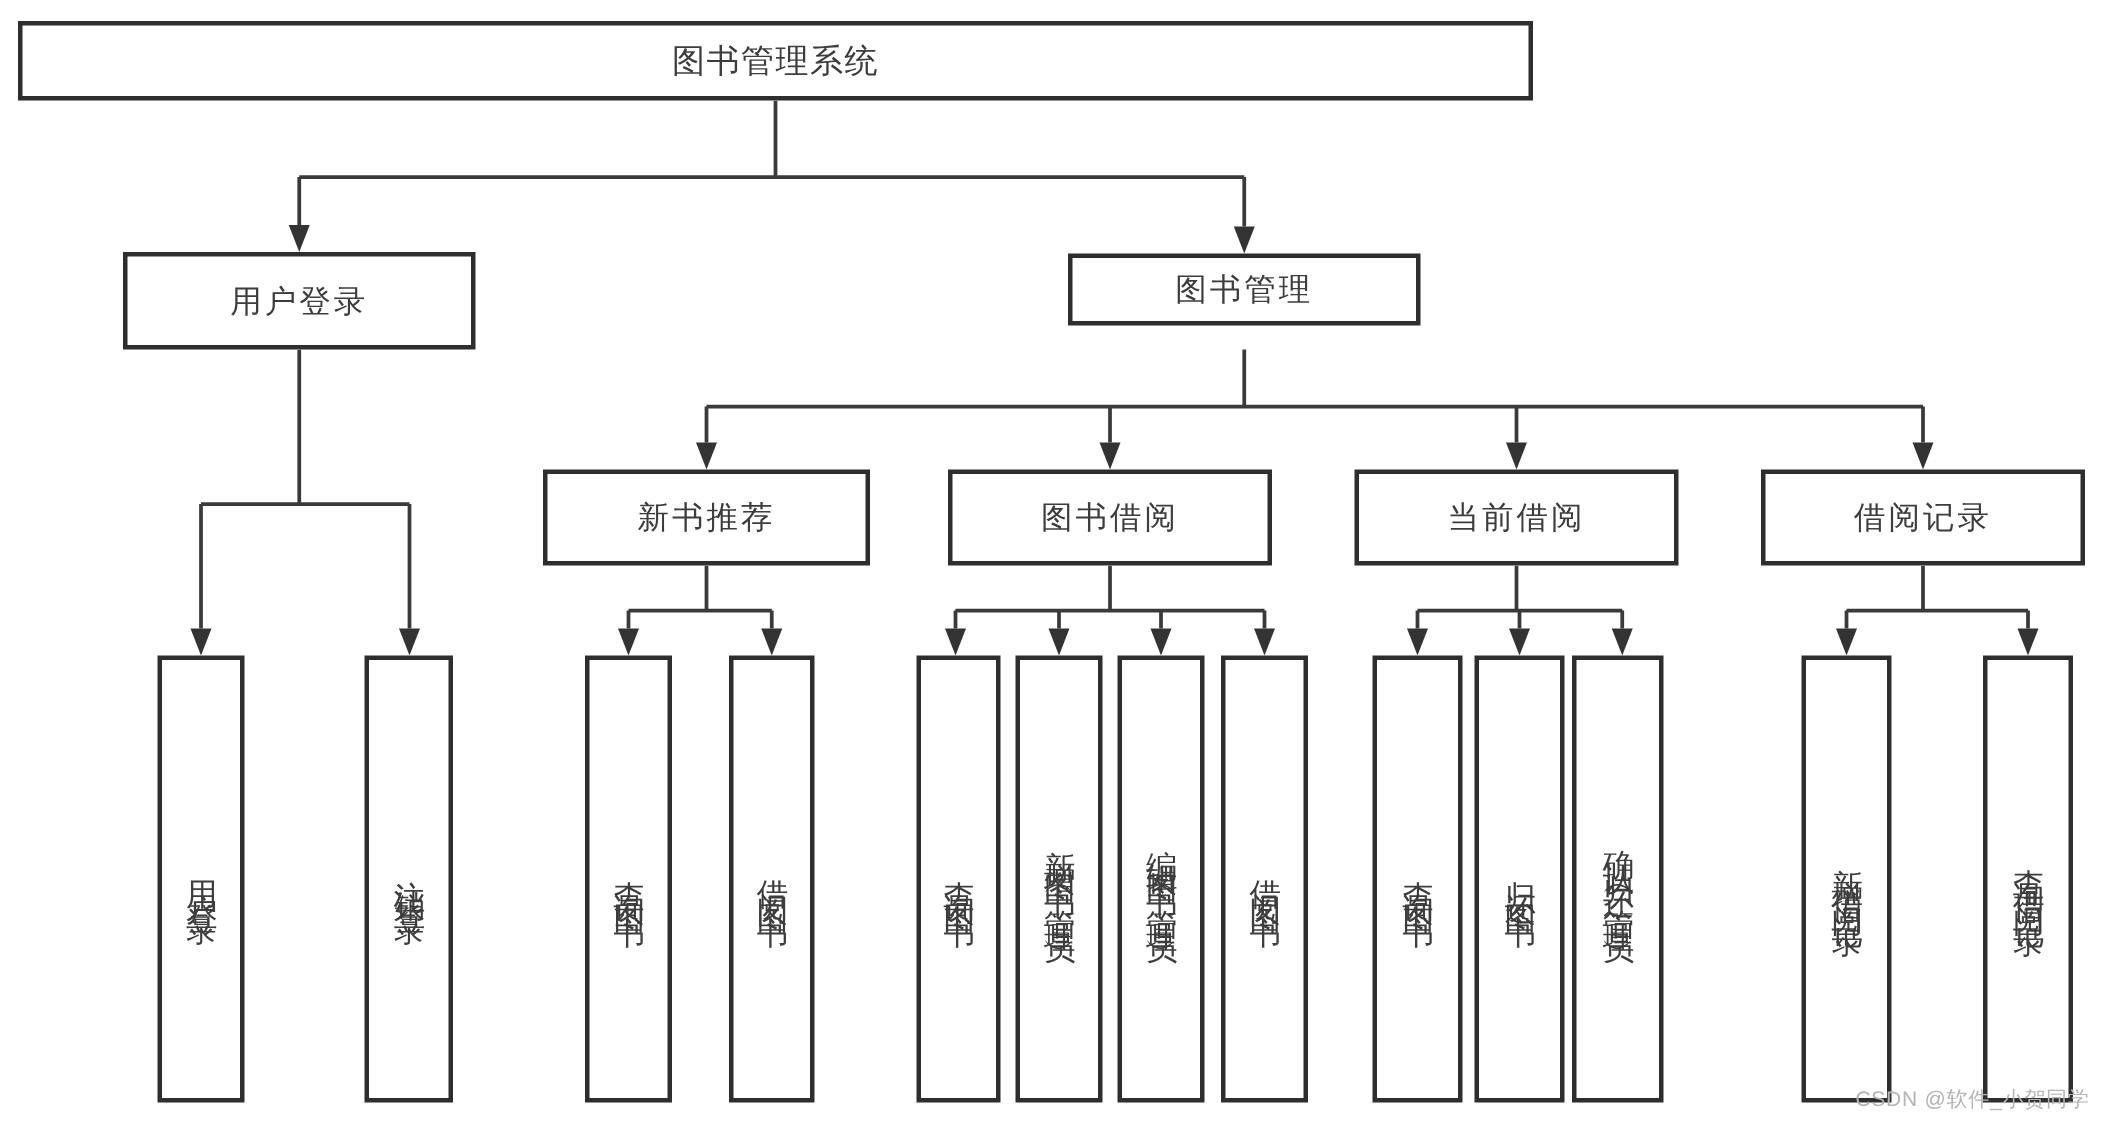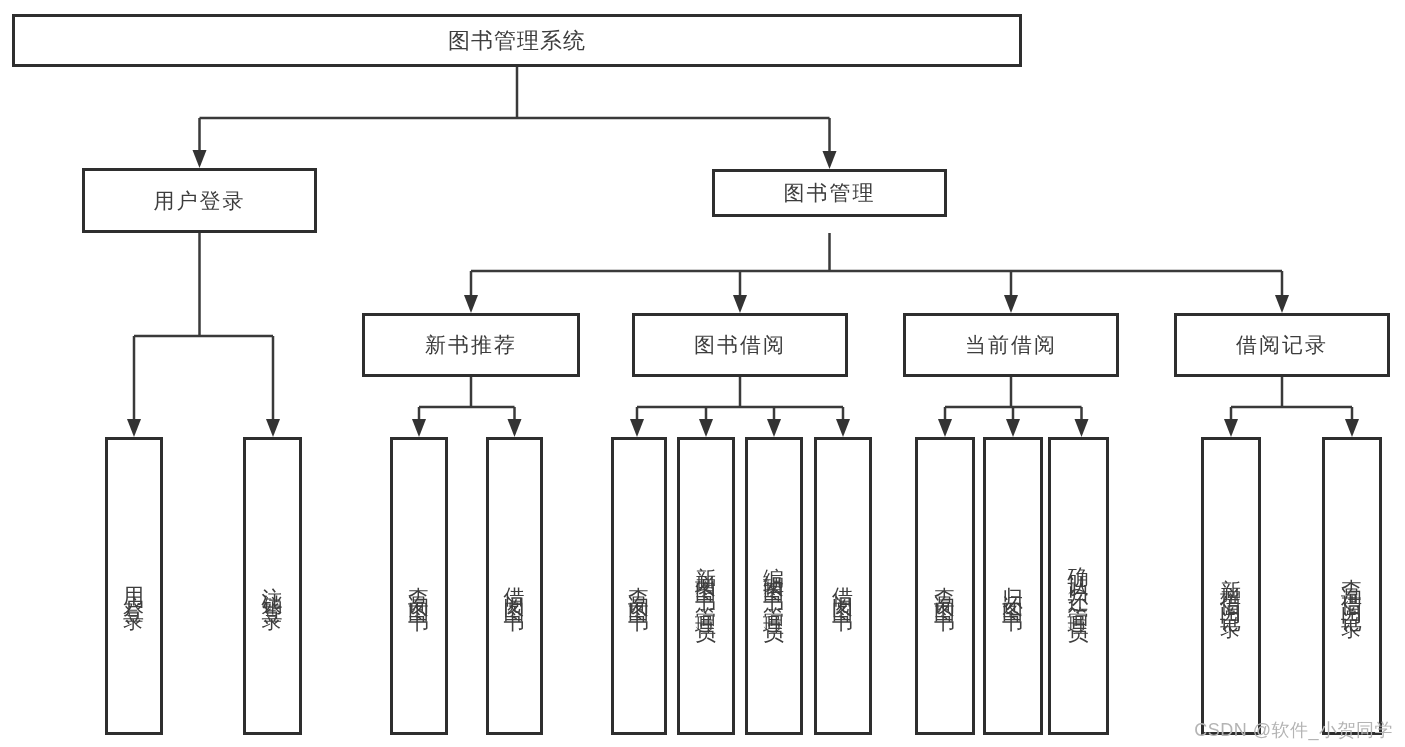--- a/index.html
+++ b/index.html
@@ -13,21 +13,21 @@
     border:3px solid #2e2e2e;color:#3d3d3d;
     display:flex;align-items:center;justify-content:center;
   }
   .box span{white-space:nowrap;}
   .hbox span{font-size:21px;letter-spacing:2px;}
   .root span{font-size:22px;letter-spacing:1px;}
   .leaf span{
     writing-mode:vertical-rl;font-size:21px;letter-spacing:8px;line-height:1;
   }
   .watermark{
-    position:absolute;right:12px;bottom:5px;font-size:18px;
+    position:absolute;right:12px;bottom:5px;font-size:14px;
     color:#b4b4b4;letter-spacing:0.5px;z-index:5;
   }
   path{stroke:#3a3a3a;stroke-width:2.5;fill:none;}
   polygon{fill:#333333;stroke:none;}
 </style>
 </head>
 <body>
 
 <div class="canvas">
 

